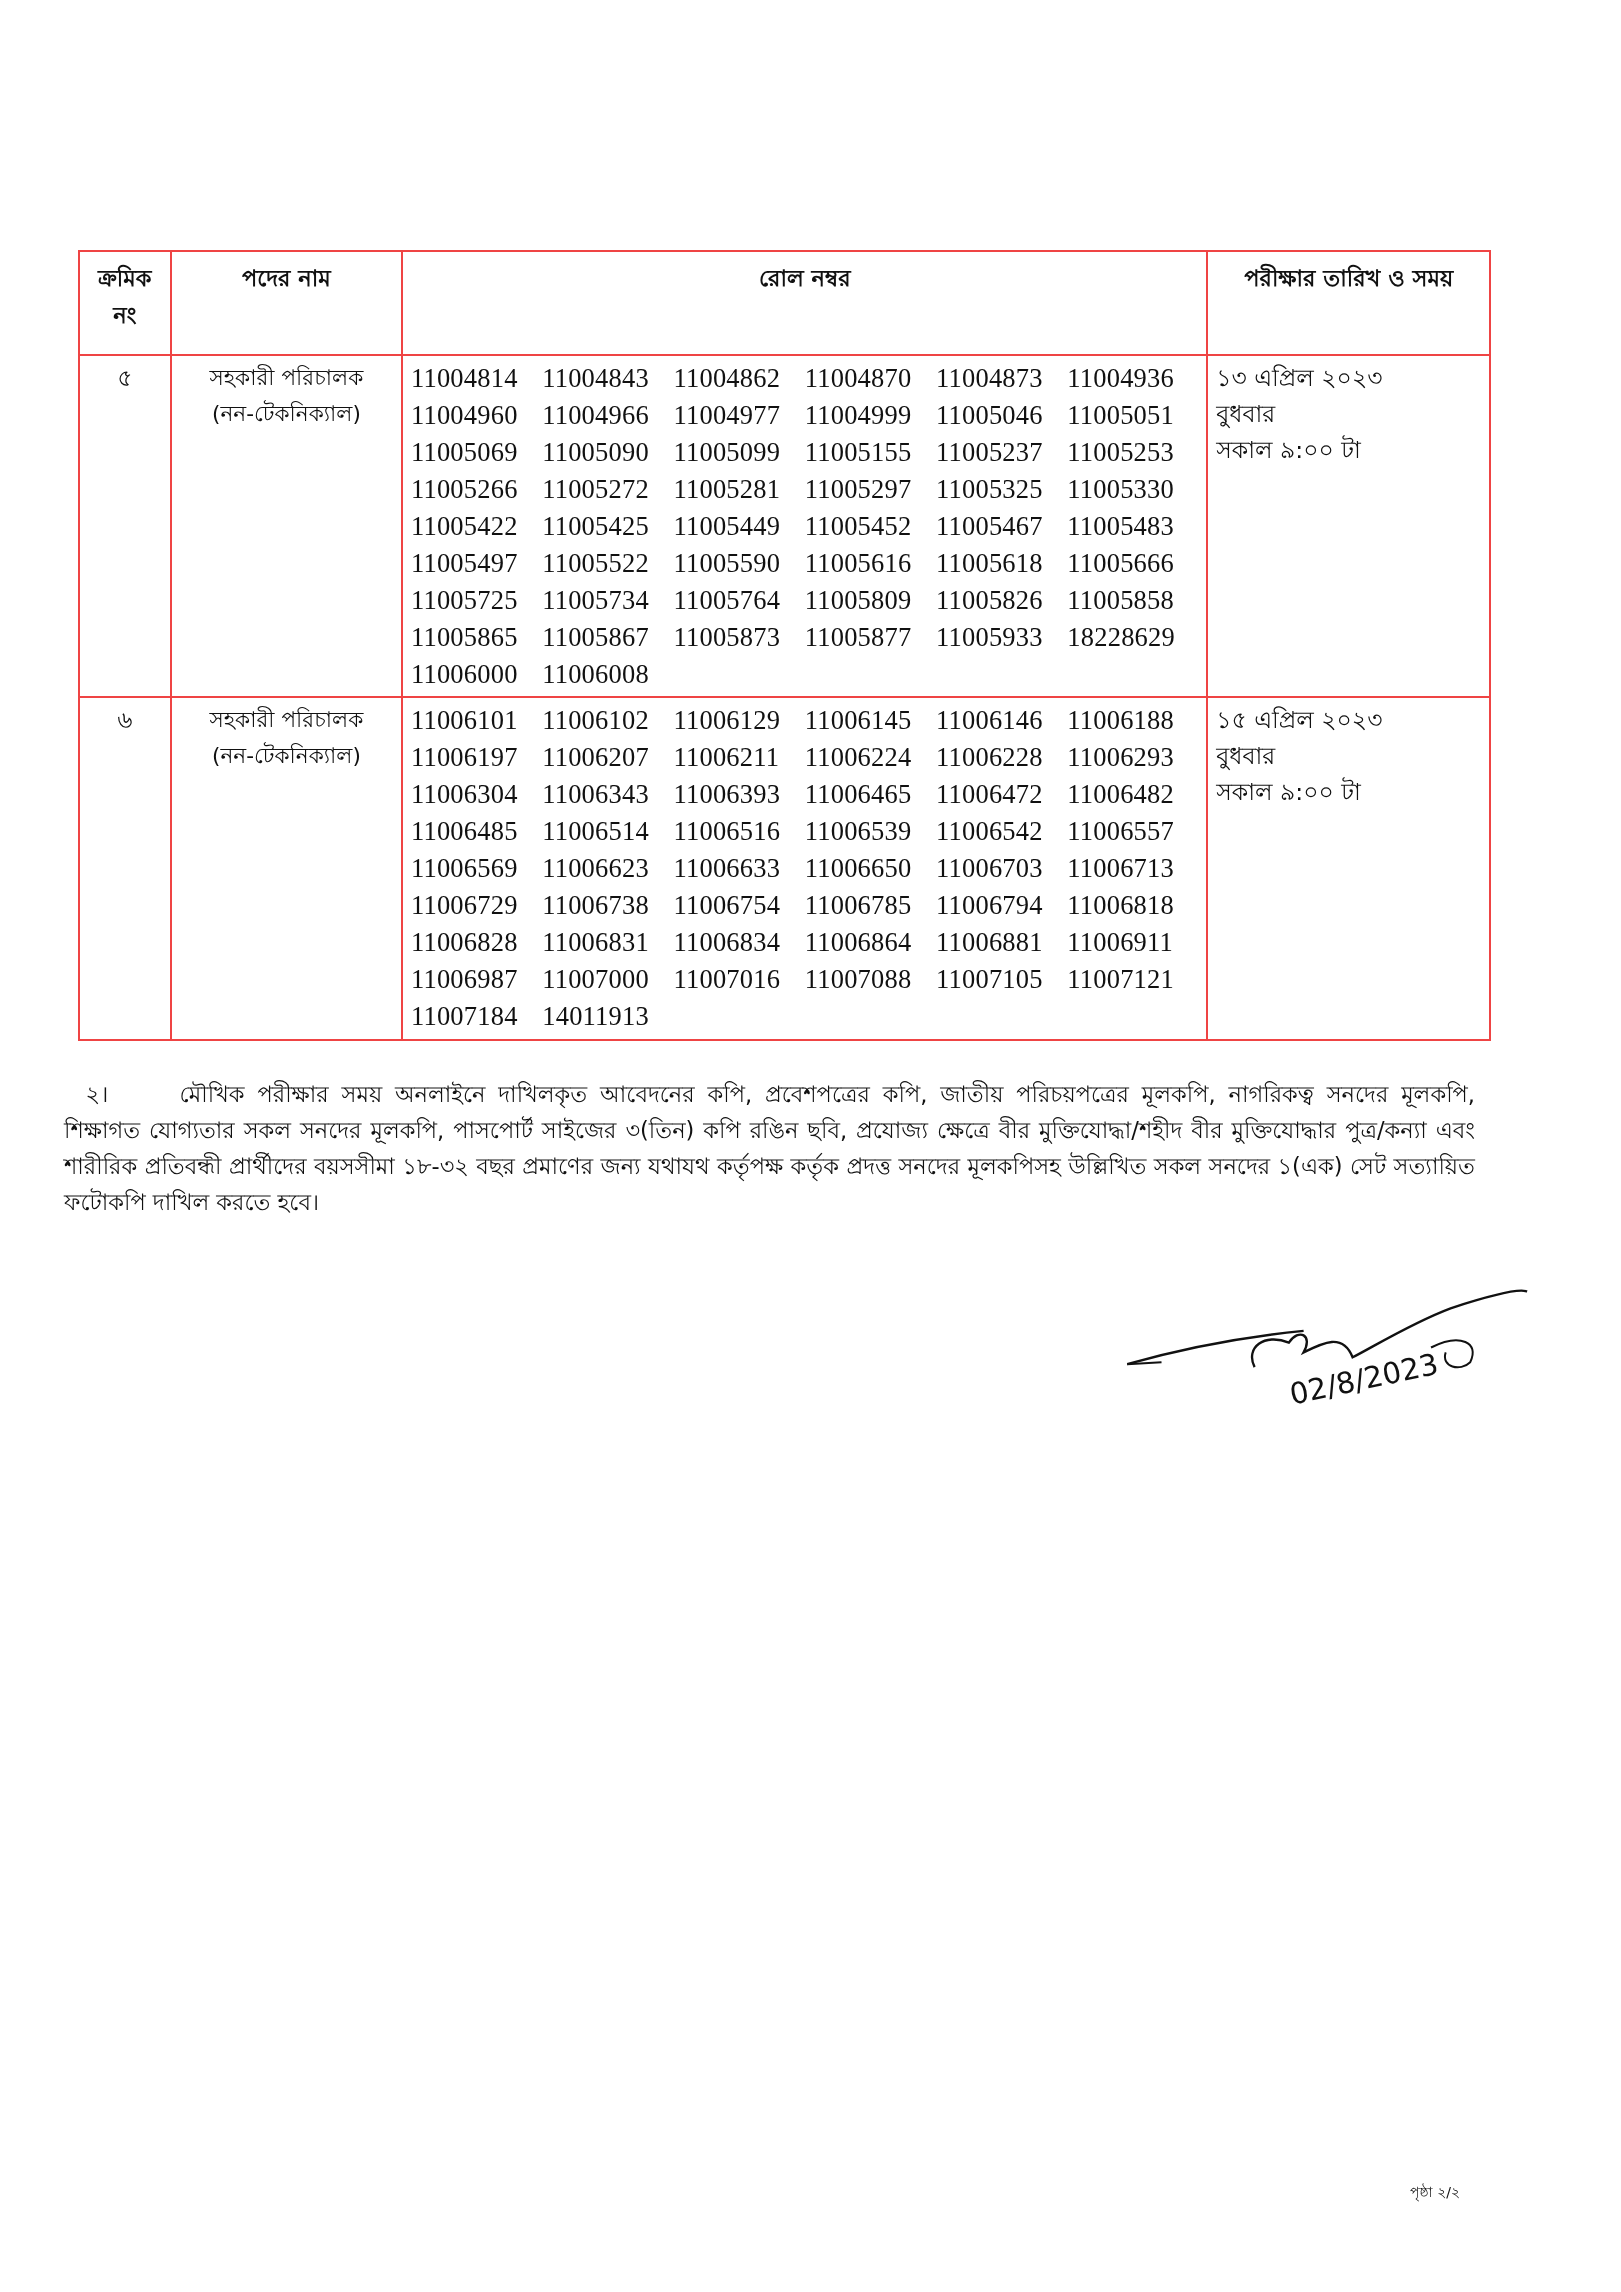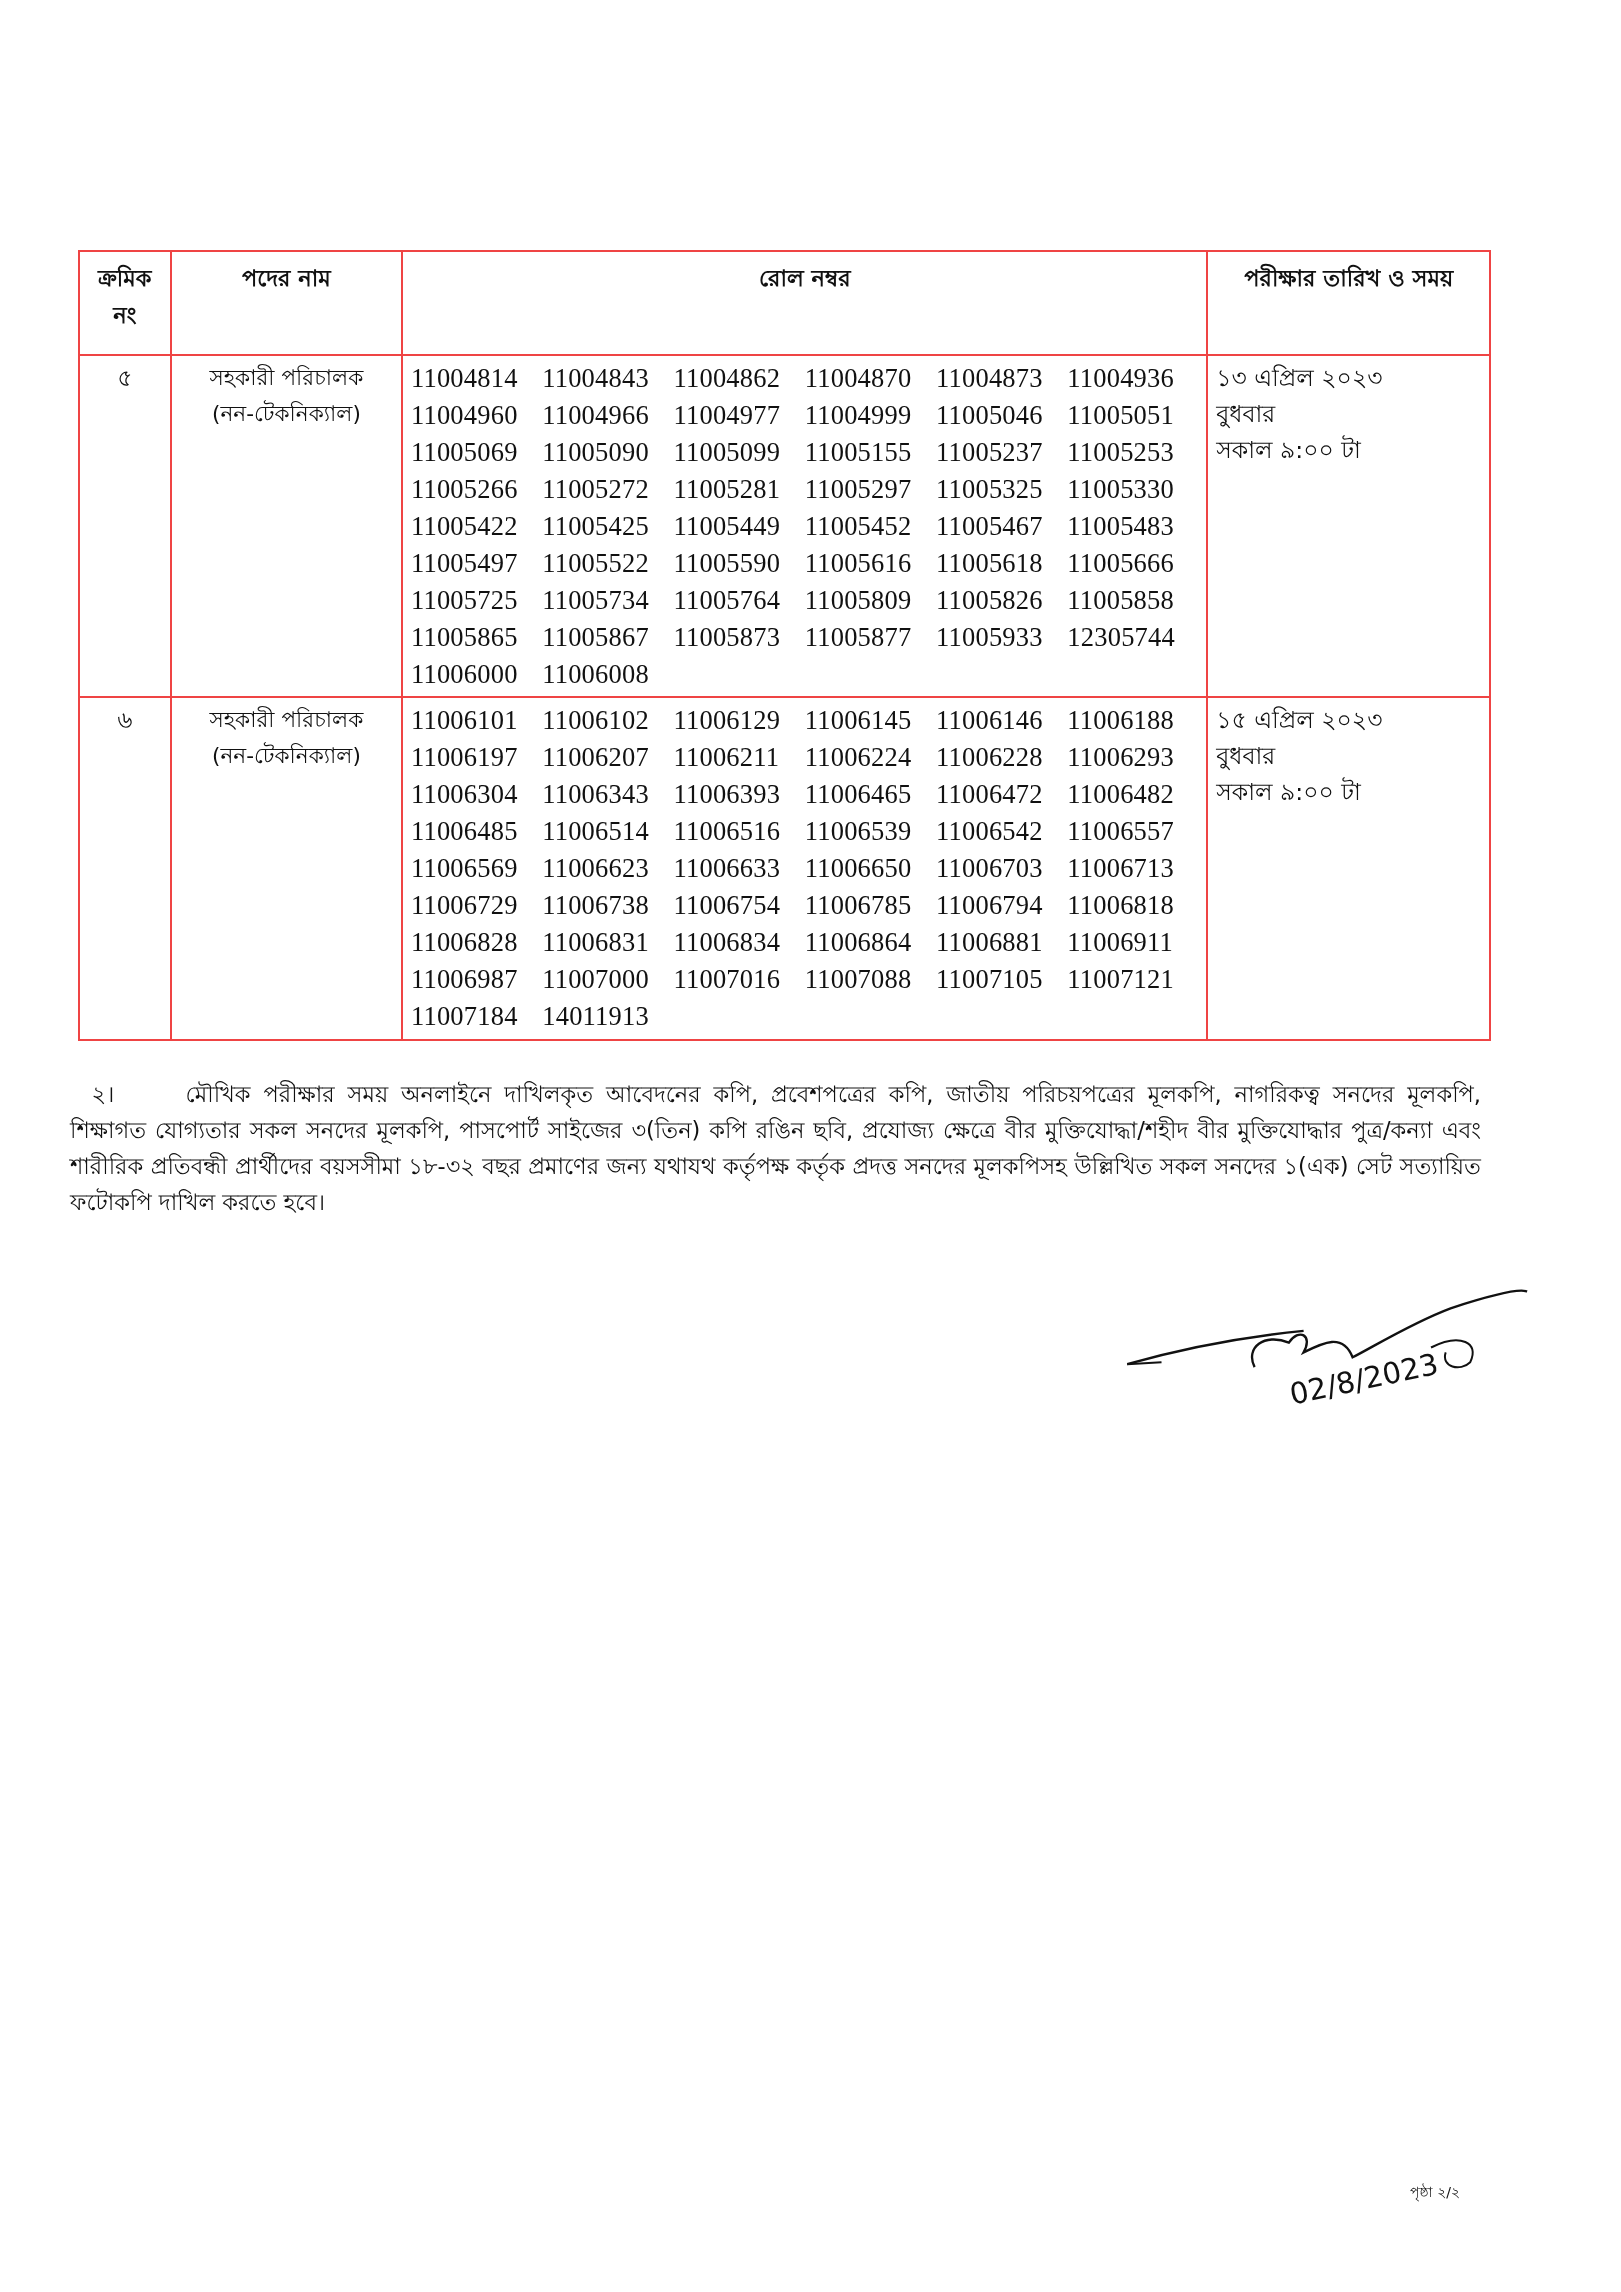--- a/index.html
+++ b/index.html
@@ -28,21 +28,21 @@
   td.date { text-align: left; font-size: 23.5px; line-height: 36px; padding-top: 5.9px; }
   td.rolls { padding: 3.9px 5.9px 5.9px 9.8px; }
   .roll-grid {
     display: grid; grid-template-columns: repeat(6, 1fr);
     font-family: Liberation Serif, serif;
     font-size: 26.5px; line-height: 37px; letter-spacing: 0.2px;
   }
   .roll-grid span { white-space: nowrap; }
 
   .note {
-    position: absolute; left: 70px; top: 1076px; width: 1411px;
+    position: absolute; left: 64px; top: 1076px; width: 1411px;
     font-size: 22.5px; line-height: 36px; text-align: justify;
   }
   .note .num { display: inline-block; width: 94px; padding-left: 21.6px; }
 
   .signature-block {
     position: absolute; left: 1029px; top: 1274px; width: 510px; height: 216px;
   }
   .signature-block svg { position: absolute; left: 0; top: 0; }
   .sig-title {
     position: absolute; left: 0; width: 510px; text-align: center;
@@ -118,21 +118,21 @@
               <span>11005734</span>
               <span>11005764</span>
               <span>11005809</span>
               <span>11005826</span>
               <span>11005858</span>
               <span>11005865</span>
               <span>11005867</span>
               <span>11005873</span>
               <span>11005877</span>
               <span>11005933</span>
-              <span>12305744</span>
+              <span>18228629</span>
               <span>11006000</span>
               <span>11006008</span>
             </div>
           </td>
           <td class="date">
             <div>১৩ এপ্রিল ২০২৩</div>
             <div>বুধবার</div>
             <div>সকাল ৯:০০ টা</div>
           </td>
         </tr>

